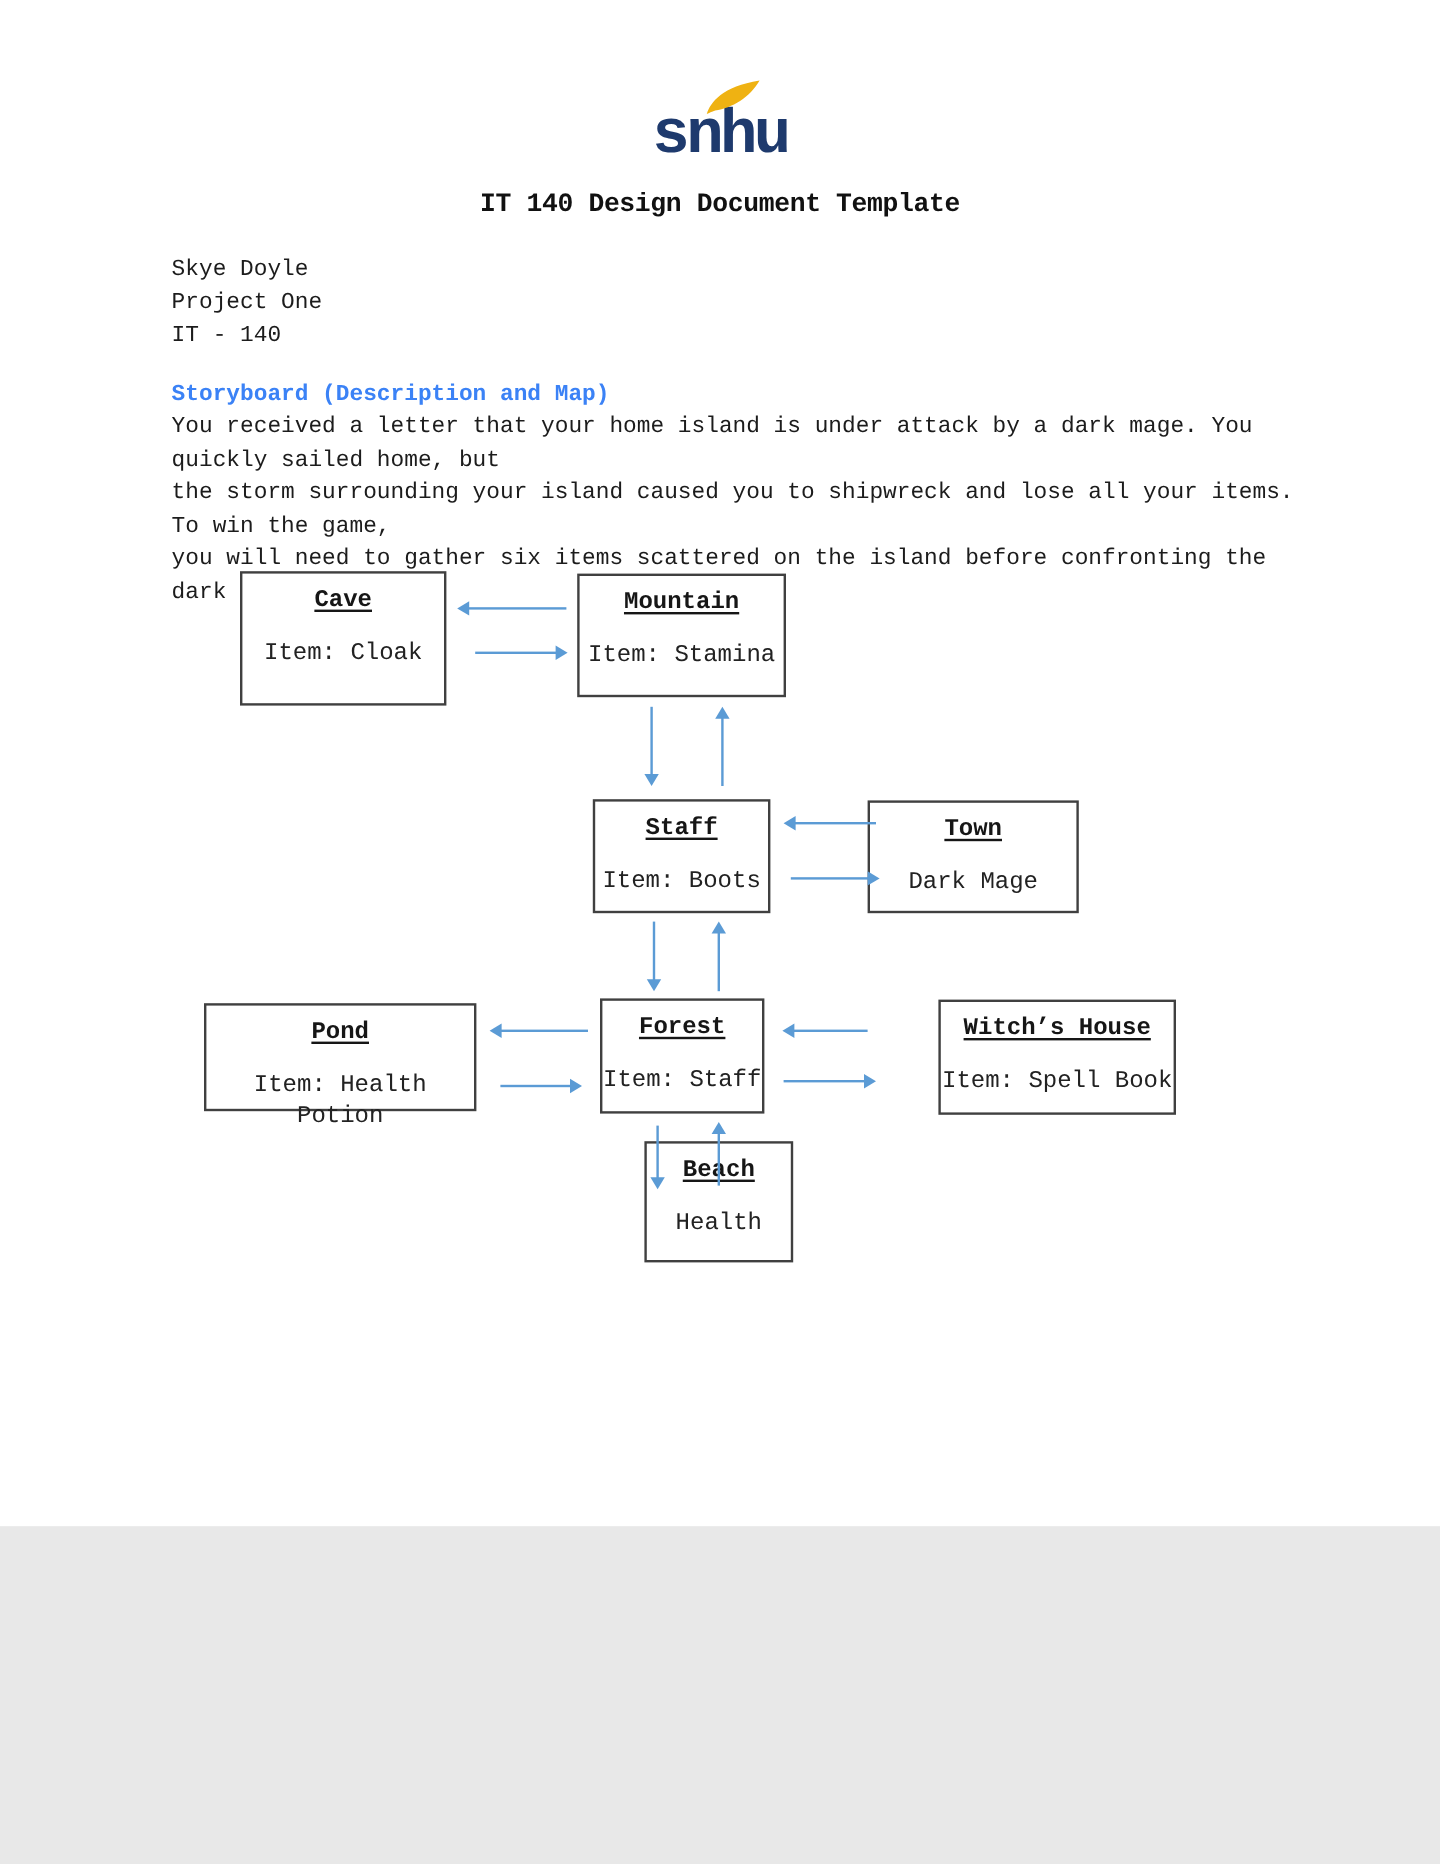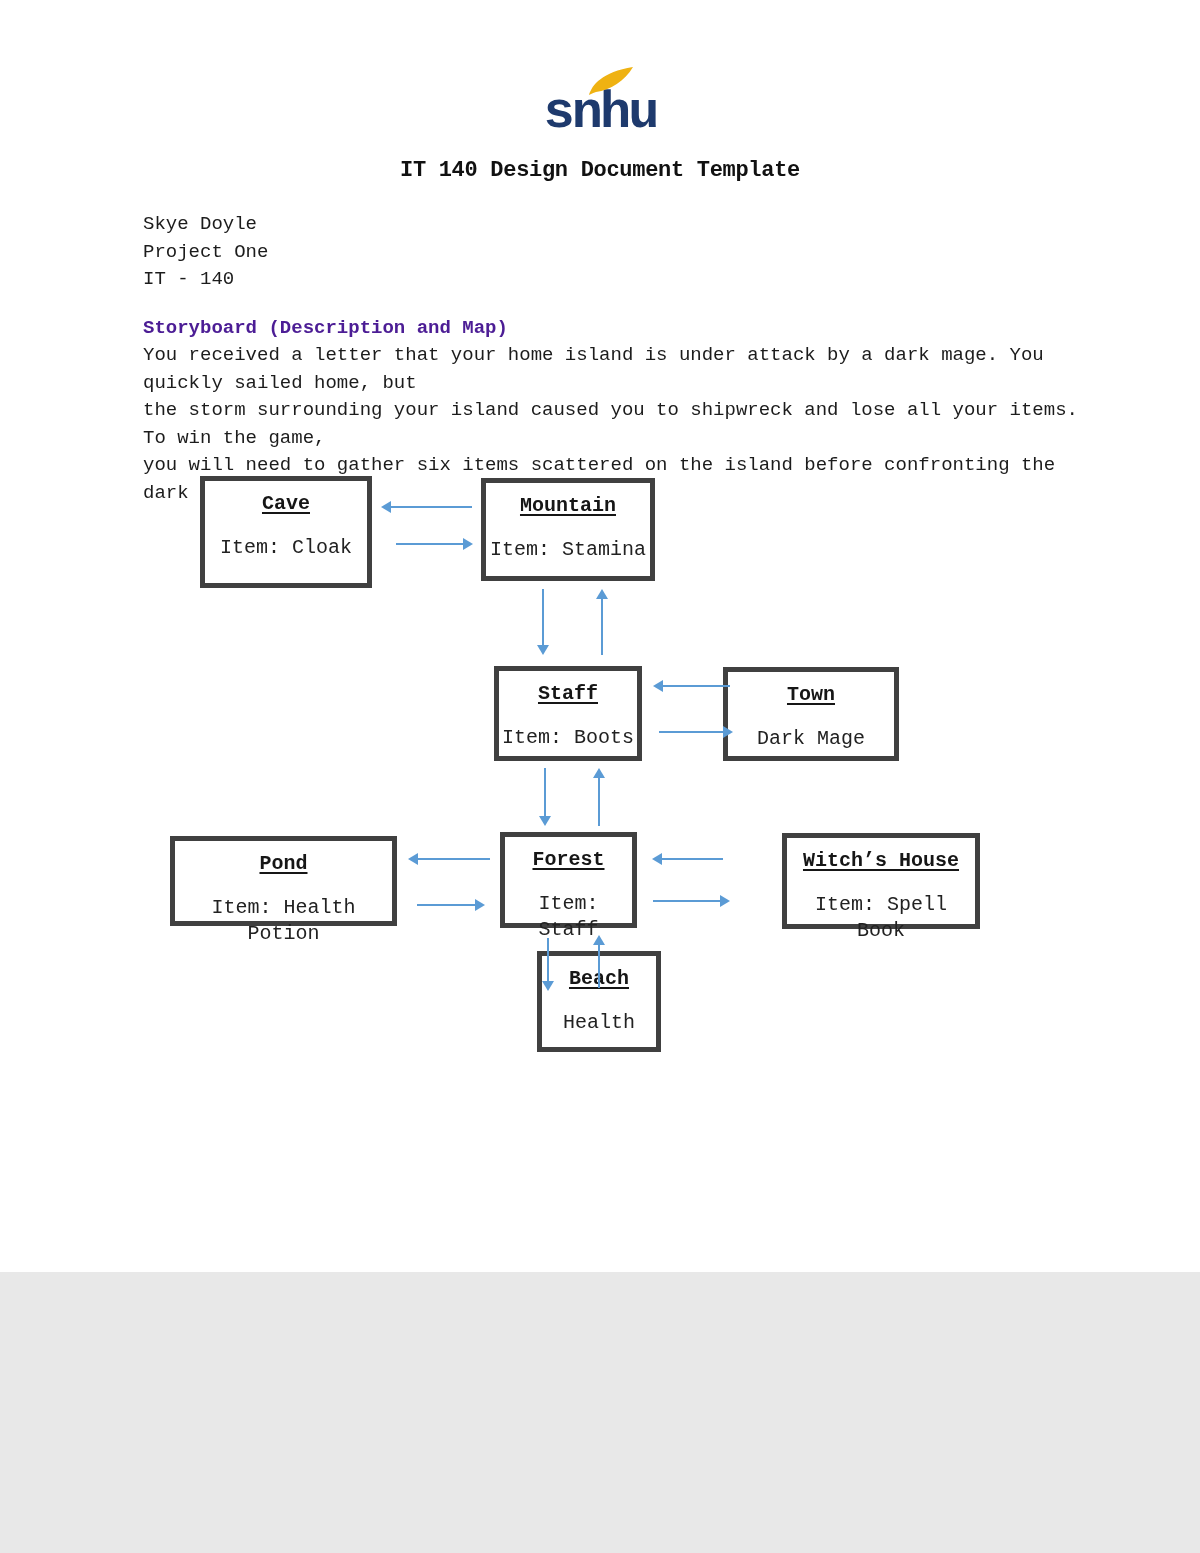--- a/index.html
+++ b/index.html
@@ -27,31 +27,31 @@
     position:absolute; top:157px; left:0; right:0;
     text-align:center; font-size:22px; font-weight:bold;
     letter-spacing:-0.3px; line-height:28px; color:#111;
   }
   .author-block {
     position:absolute; top:211px; left:143px;
     font-size:19px; line-height:27.5px; color:#1c1c1c;
   }
   .story-heading {
     position:absolute; top:314px; left:143px;
-    font-size:19px; font-weight:bold; line-height:28px; color:#4c1d95;
+    font-size:19px; font-weight:bold; line-height:28px; color:#3b82f6;
   }
   .story-par {
     position:absolute; top:342px; left:143px; width:940px;
     font-size:19px; line-height:27.5px; color:#1c1c1c;
   }
 
   
   .room {
     position:absolute; box-sizing:border-box;
-    border:5px solid #404040; background:#ffffff;
+    border:2px solid #404040; background:#ffffff;
     text-align:center; padding-top:10px;
   }
   .room-title {
     font-size:20px; font-weight:bold; line-height:26px; color:#161616;
     text-decoration:underline; text-decoration-thickness:2px; text-underline-offset:3px;
   }
   .room-item { margin-top:18px; font-size:20px; line-height:26px; color:#222; }
 
   
   .harrow { position:absolute; height:2px; background:#5b9bd5; }

